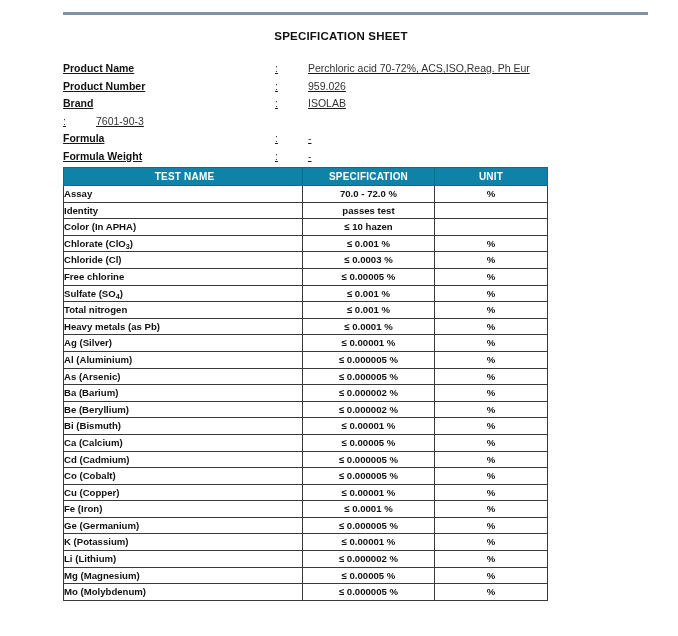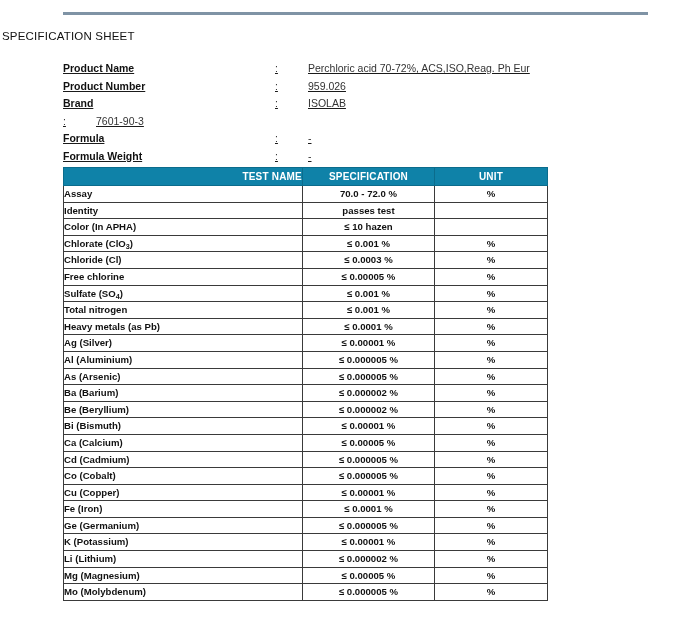--- a/index.html
+++ b/index.html
@@ -25,23 +25,23 @@
     height: 3px;
     background: #7f93a5;
   }
 
   
   #doc-title {
     position: absolute;
     left: 0;
     top: 30px;
     width: 678px;
-    text-align: left;
+    text-align: center;
     font-size: 11.5px;
-    font-weight: normal;
+    font-weight: bold;
     letter-spacing: 0.2px;
     color: #111111;
   }
   
   #doc-title > span { position: relative; left: 2px; }
 
   
   #info-block {
     position: absolute;
     left: 63px;
@@ -104,21 +104,21 @@
   table.spec-table thead th {
     background: #0f82a8;
     color: #ffffff;
     border: 1px solid #0b6c8c;
     height: 17px;
     line-height: 17px;
     font-size: 10px;
     letter-spacing: 0.2px;
   }
   table.spec-table thead th.th-name {
-    text-align: right;
+    text-align: center;
     padding-left: 3px;
   }
   td.cell-name {
     text-align: left;
     padding-left: 4px;
   }
   td.cell-spec,
   td.cell-unit {
     text-align: center;
   }

